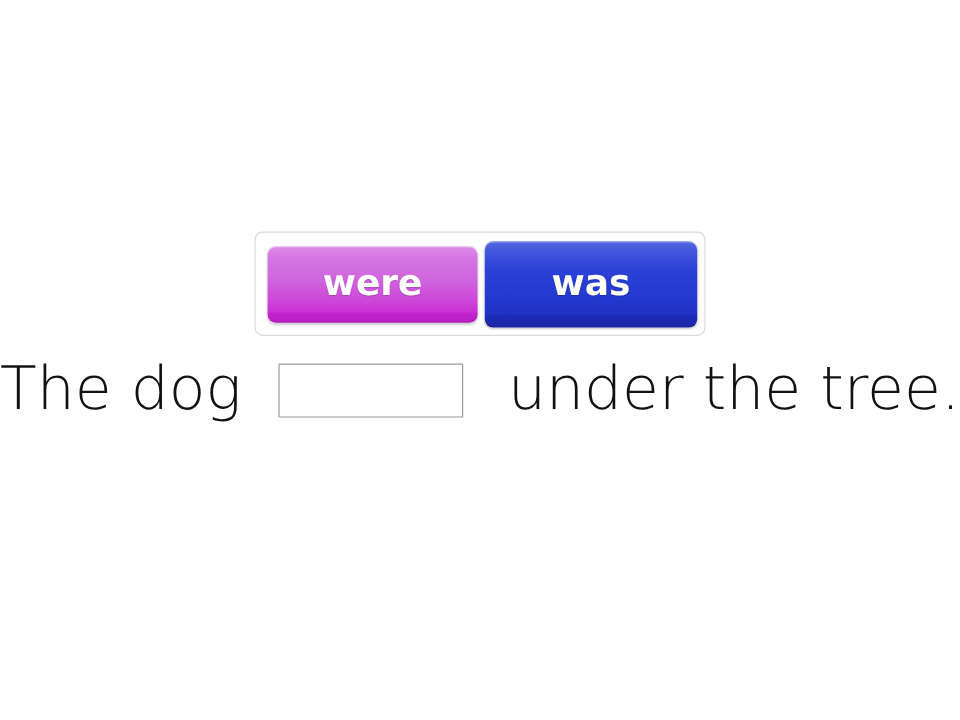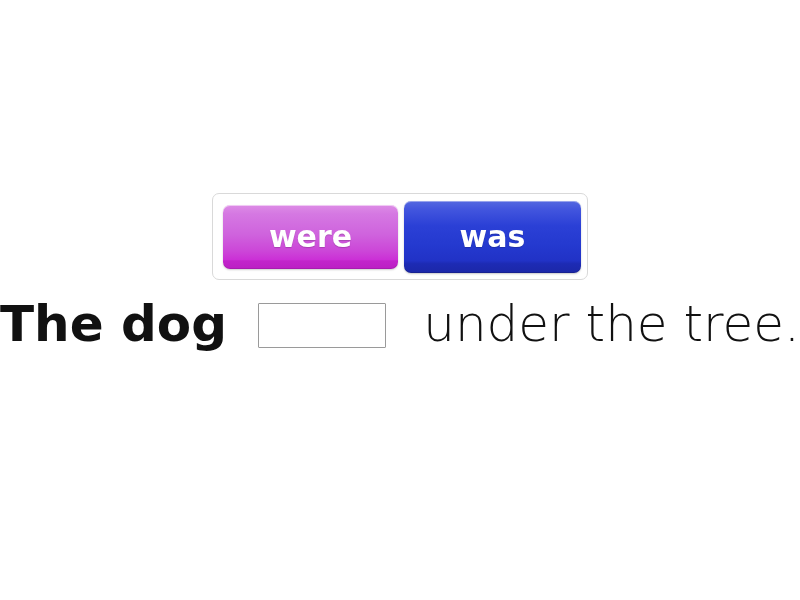--- a/index.html
+++ b/index.html
@@ -108,21 +108,20 @@
     white-space: nowrap;
   }
 
   .sentence-text {
     font-family: "DejaVu Sans", sans-serif;
     letter-spacing: 0px;
   }
 
   .sentence-text-lead {
     margin-right: 31px;
-    font-weight: bold;
   }
 
   .sentence-text-tail {
     margin-left: 37px;
   }
 
   .drop-slot {
     display: inline-block;
     width: 163px;
     height: 45px;

